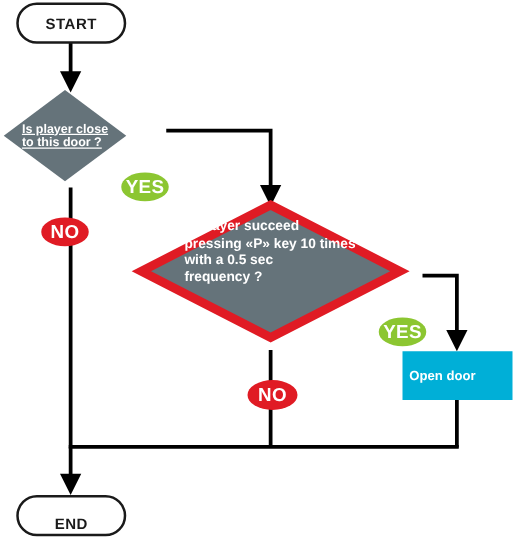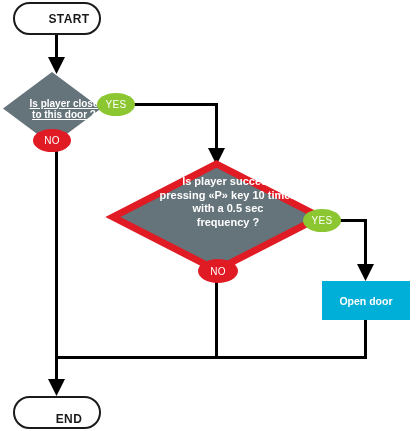--- a/index.html
+++ b/index.html
@@ -5,24 +5,22 @@
   html,body{margin:0;padding:0;}
   body{
     width:416px;height:431px;background:#ffffff;
     font-family:"Liberation Sans", sans-serif;
     overflow:hidden;position:relative;
   }
   #canvas{position:absolute;left:0;top:0;width:416px;height:431px;}
   .node-label{
     position:absolute;
     display:flex;align-items:center;justify-content:center;
-    text-align:center;
     pointer-events:none;
     white-space:pre-line;
-    margin-left:12px;
   }
   
   #start-label,#end-label{
     font-size:12px;font-weight:bold;color:#1a1a1a;letter-spacing:.4px;
   }
   #start-label{left:13px;top:2px;width:88px;height:33px;}
   #end-label{left:13px;top:396px;width:88px;height:46px;}
 
   
   #decision1-label{
@@ -34,22 +32,23 @@
     font-size:11px;line-height:13.5px;color:#ffffff;font-weight:bold;
   }
   
   #process-label{
     left:322px;top:281px;width:64px;height:39px;
     font-size:10.5px;color:#ffffff;font-weight:bold;
   }
   
   .badge{
     position:absolute;display:flex;align-items:center;justify-content:center;
-    color:#ffffff;font-size:10px;font-weight:normal;letter-spacing:.3px;
+    color:#ffffff;font-size:15px;font-weight:bold;letter-spacing:.3px;
     border-radius:50%;
+    margin-top:45px;
   }
   #badge-yes-1{left:97px;top:93px;width:38px;height:23px;background:#8CC631;}
   #badge-no-1{left:33px;top:129px;width:38px;height:23px;background:#E01B24;}
   #badge-yes-2{left:303px;top:209px;width:38px;height:23px;background:#8CC631;}
   #badge-no-2{left:198px;top:259px;width:40px;height:24px;background:#E01B24;}
 </style>
 </head>
 <body>
 
 <svg id="canvas" viewBox="0 0 416 431" xmlns="http://www.w3.org/2000/svg">

